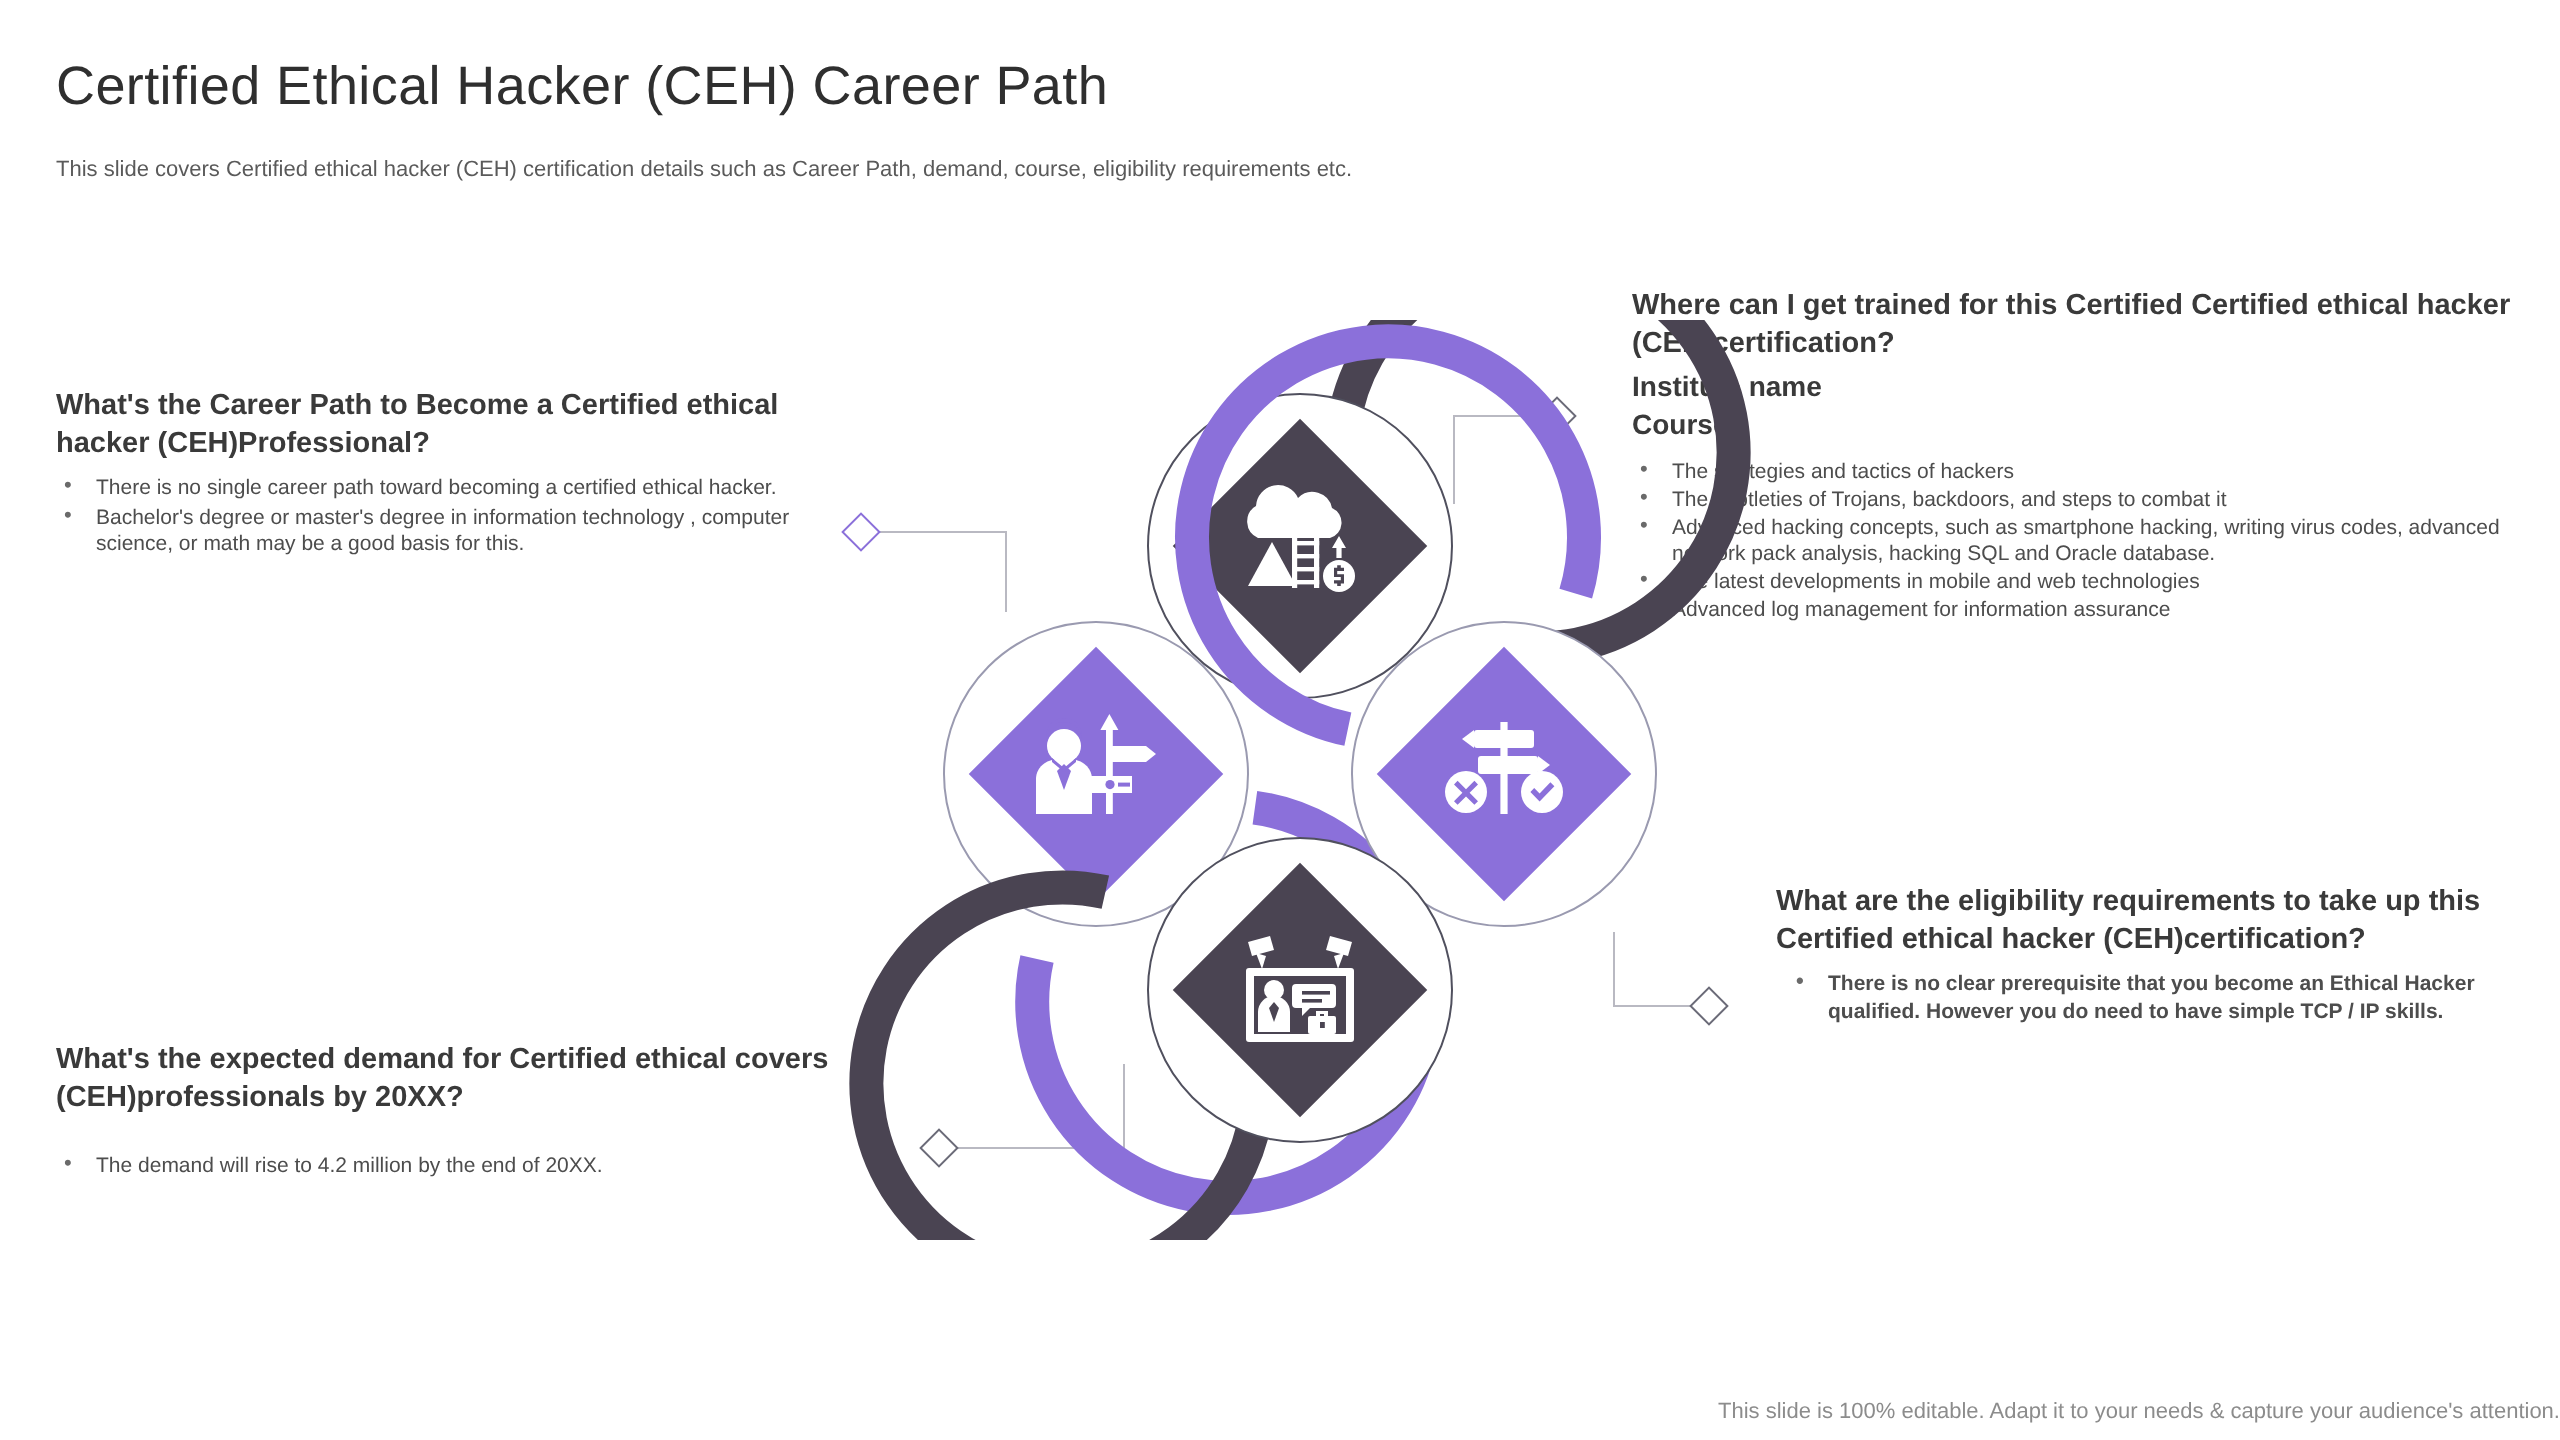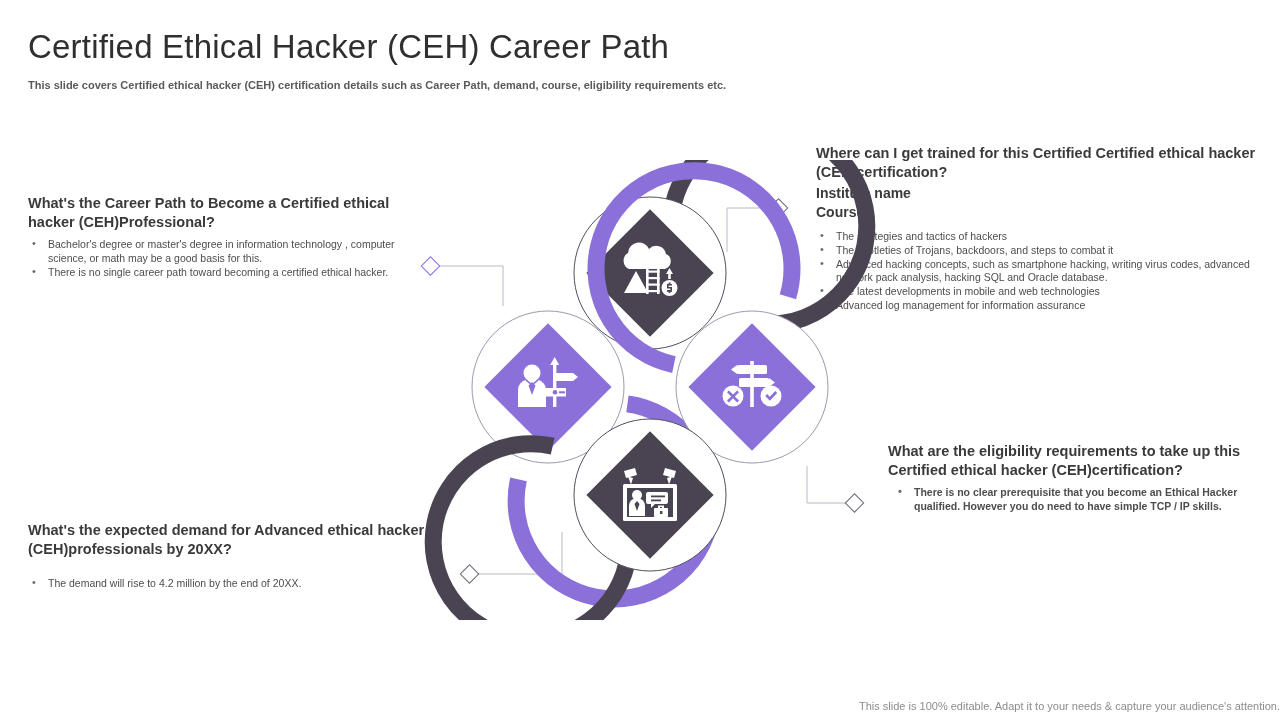--- a/index.html
+++ b/index.html
@@ -6,26 +6,26 @@
   body{
     width:1280px;height:720px;background:#ffffff;
     font-family:"Liberation Sans","DejaVu Sans",sans-serif;
     color:#404040;overflow:hidden;position:relative;
   }
   .slide{position:absolute;inset:0;}
 
   
   #page-title{
     position:absolute;left:28px;top:28px;
-    font-size:33px;font-weight:400;color:#2f2f2f;letter-spacing:.2px;
+    font-size:27px;font-weight:400;color:#2f2f2f;letter-spacing:.2px;
     white-space:nowrap;
   }
   #page-subtitle{
     position:absolute;left:28px;top:79px;
-    font-size:11px;color:#5a5a5a;font-weight:700;white-space:nowrap;
+    font-size:11px;color:#5a5a5a;font-weight:400;white-space:nowrap;
   }
 
   
   .block{position:absolute;}
   .block h3{
     margin:0 0 6px 0;font-size:14.5px;line-height:19px;
     font-weight:bold;color:#3a3a3a;
   }
   .block .sub{
     margin:0;font-size:14px;line-height:19px;font-weight:bold;color:#3a3a3a;
@@ -66,27 +66,27 @@
 <body>
 
 <div class="slide">
 
   <div id="page-title">Certified Ethical Hacker (CEH) Career Path</div>
   <div id="page-subtitle">This slide covers Certified ethical hacker (CEH) certification details such as Career Path, demand, course, eligibility requirements etc.</div>
 
   <div class="block" id="block-career">
     <h3>What's the Career Path to Become a Certified ethical hacker (CEH)Professional?</h3>
     <ul>
+      <li>There is no single career path toward becoming a certified ethical hacker.</li>
       <li>Bachelor's degree or master's degree in information technology , computer science, or math may be a good basis for this.</li>
-      <li>There is no single career path toward becoming a certified ethical hacker.</li>
     </ul>
   </div>
 
   <div class="block" id="block-demand">
-    <h3>What's the expected demand for Advanced ethical hacker (CEH)professionals by 20XX?</h3>
+    <h3>What's the expected demand for Certified ethical covers (CEH)professionals by 20XX?</h3>
     <ul>
       <li>The demand will rise to 4.2 million by the end of 20XX.</li>
     </ul>
   </div>
 
   <div class="block tight" id="block-training">
     <h3>Where can I get trained for this Certified Certified ethical hacker (CEH)certification?</h3>
     <p class="sub">Institute name</p>
     <p class="sub">Courses</p>
     <ul>

